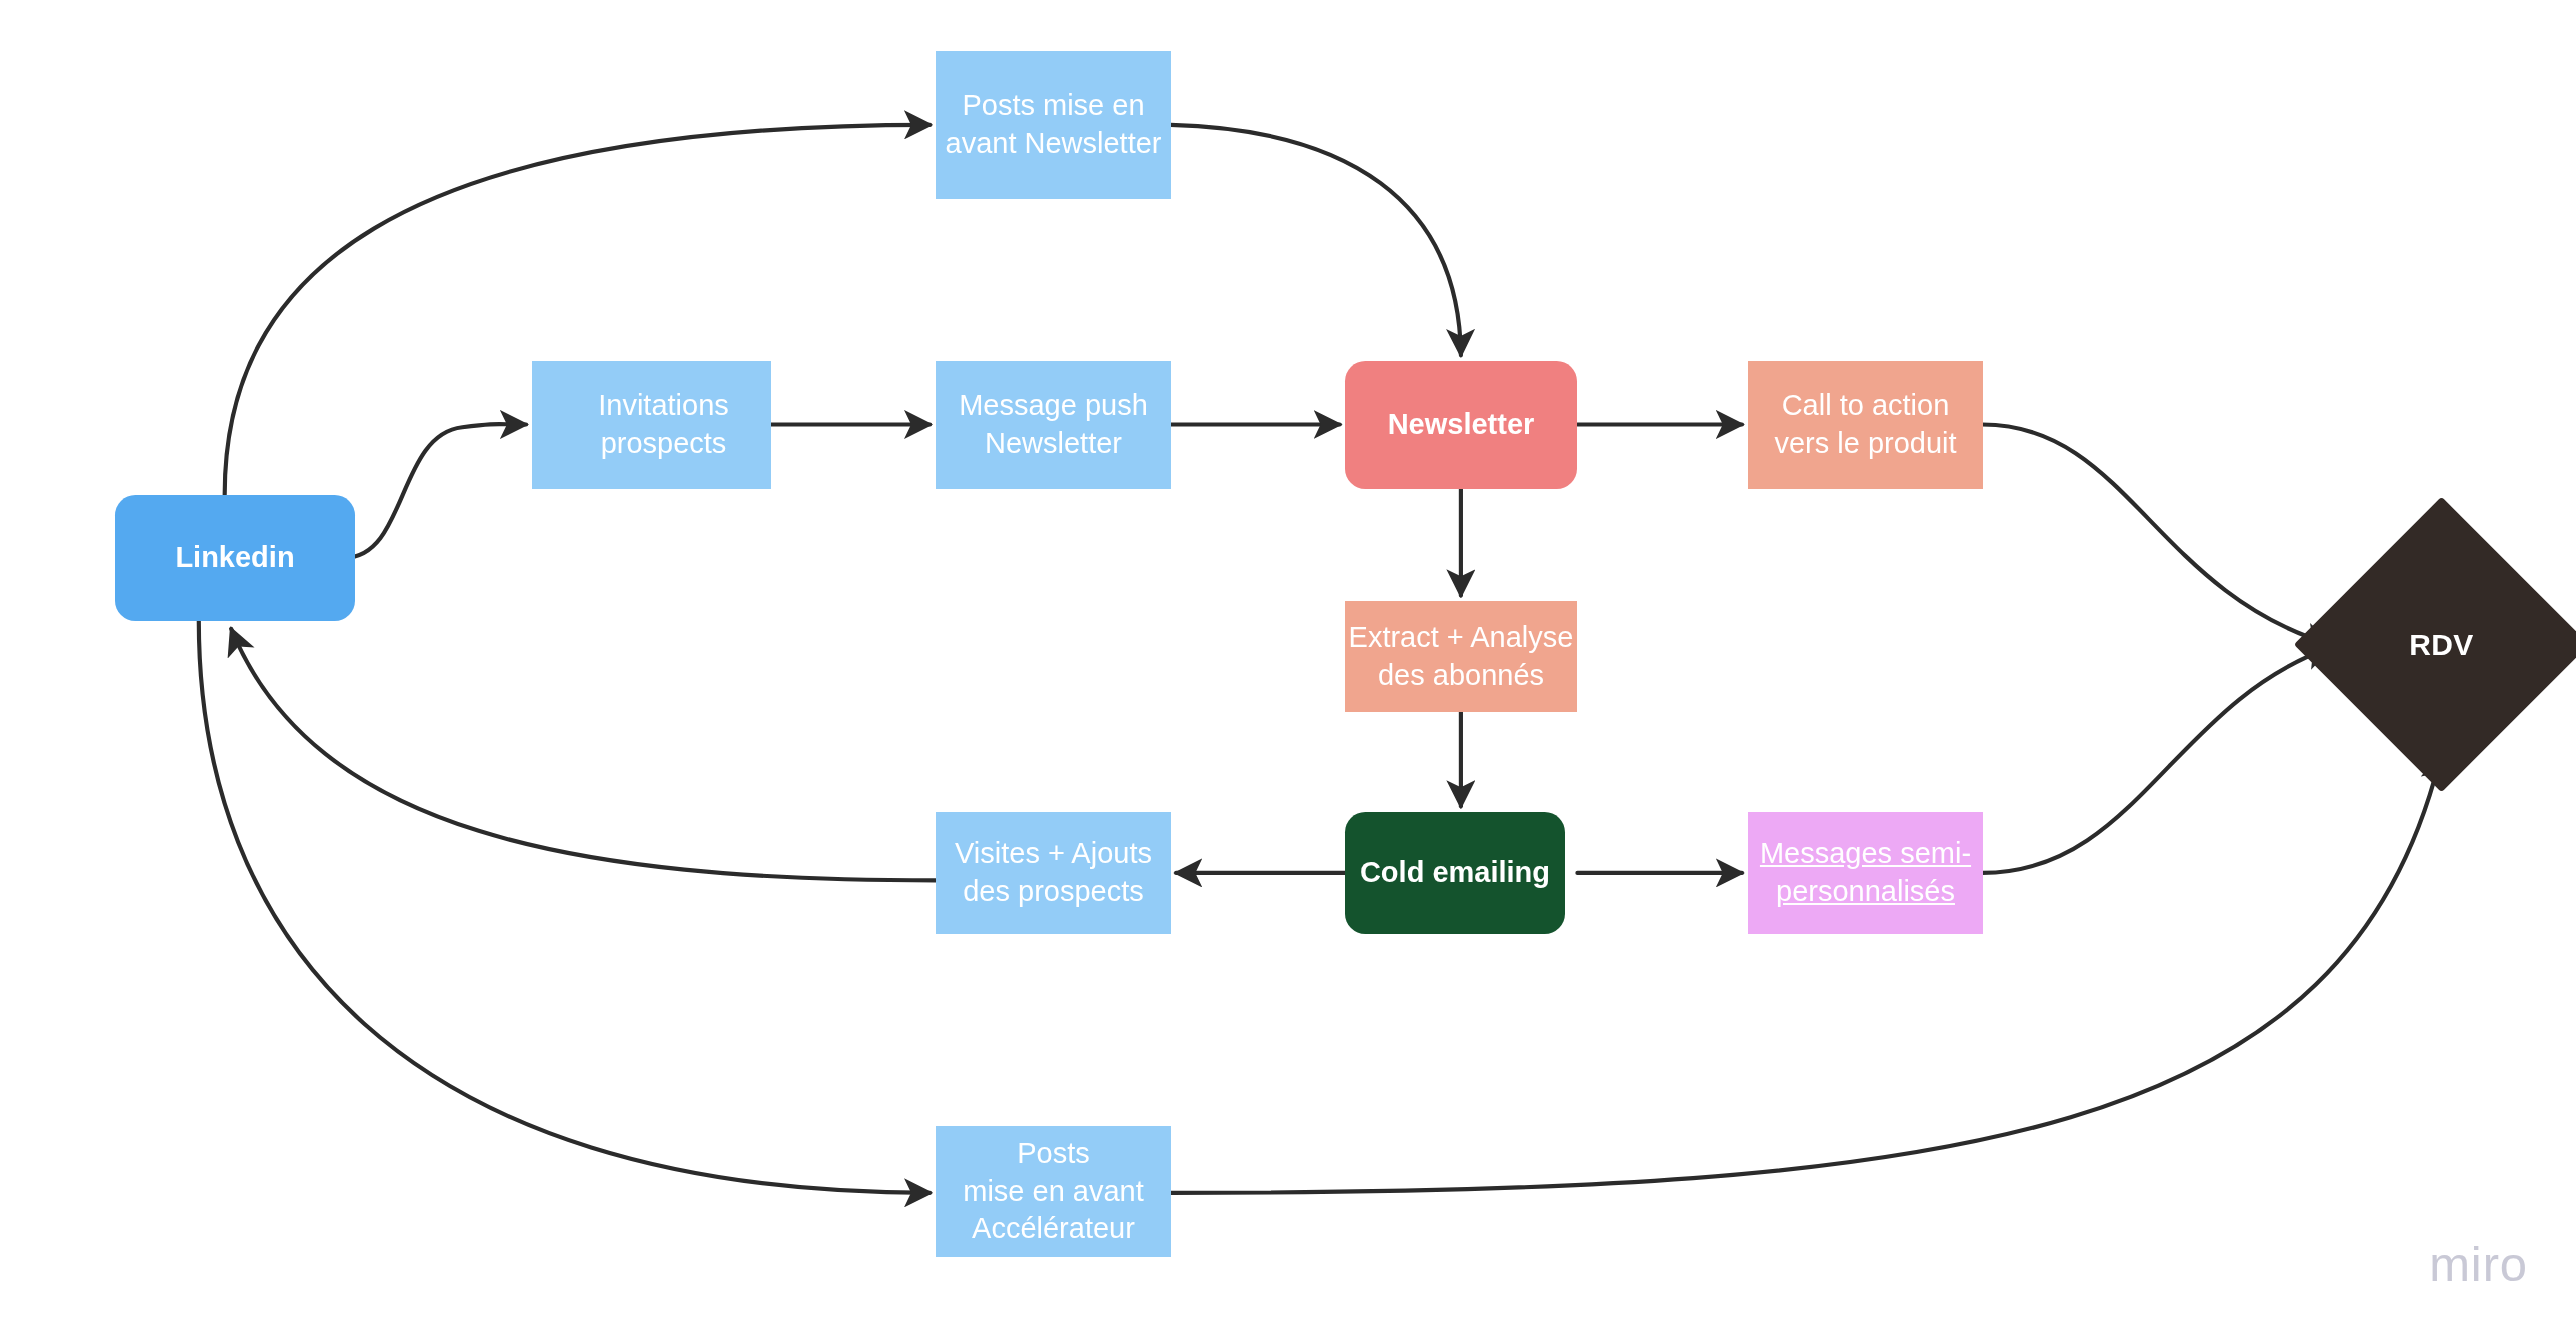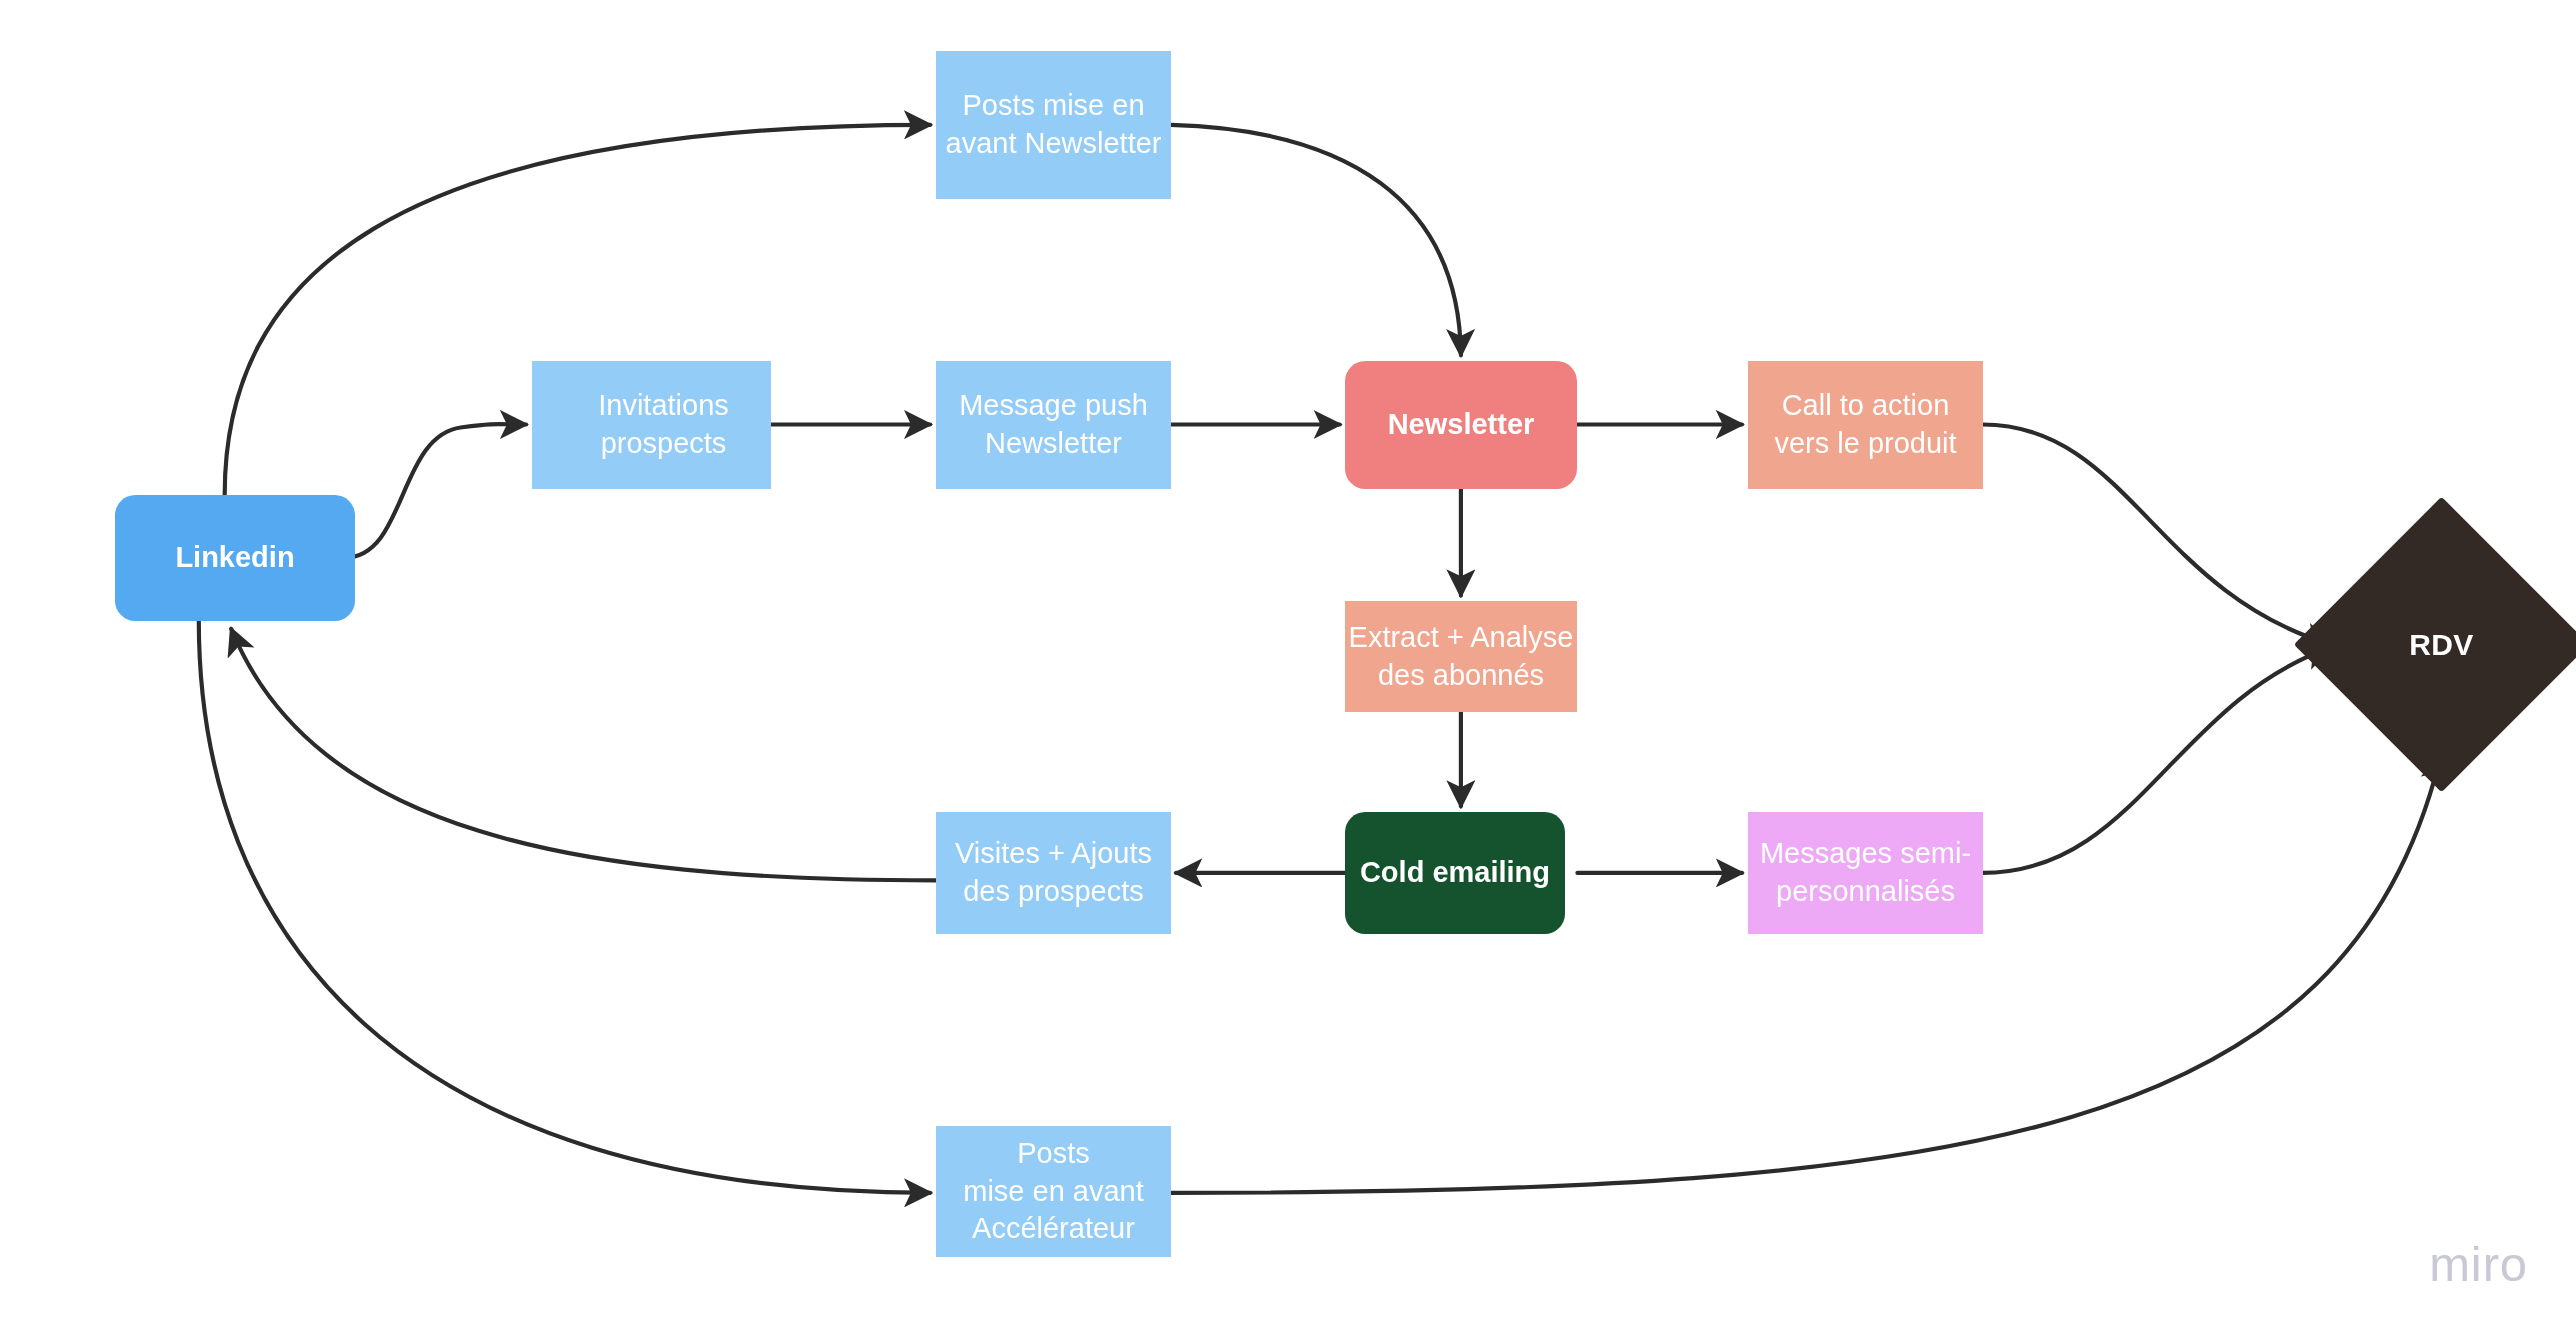--- a/index.html
+++ b/index.html
@@ -81,21 +81,21 @@
   <div class="node round t-bold" style="left:1345px;top:361px;width:232px;height:128px;background:#F08080;">Newsletter</div>
 
   <div class="node rect t-normal" style="left:1748px;top:361px;width:235px;height:128px;background:#F0A58E;">Call to action
 vers le produit</div>
 
   <div class="node rect t-normal" style="left:1345px;top:601px;width:232px;height:111px;background:#F0A58E;text-align:center;">Extract + Analyse
 des abonnés</div>
 
   <div class="node round t-bold" style="left:1345px;top:812px;width:220px;height:122px;background:#14532d;">Cold emailing</div>
 
-  <div class="node rect t-normal" style="left:1748px;top:812px;width:235px;height:122px;background:#EDA9F5;">Messages semi-
+  <div class="node rect t-normal" style="left:1748px;top:812px;width:235px;height:122px;background:#EDA9F5;text-decoration:underline;">Messages semi-
 personnalisés</div>
 
   <div class="node rect t-normal" style="left:936px;top:812px;width:235px;height:122px;background:#93CCF7;">Visites + Ajouts
 des prospects</div>
 
   <div class="node rect t-normal" style="left:936px;top:1126px;width:235px;height:131px;background:#93CCF7;">Posts
 mise en avant
 Accélérateur</div>
 
   <div class="diamond" style="left:2337px;top:540px;width:209px;height:209px;">

